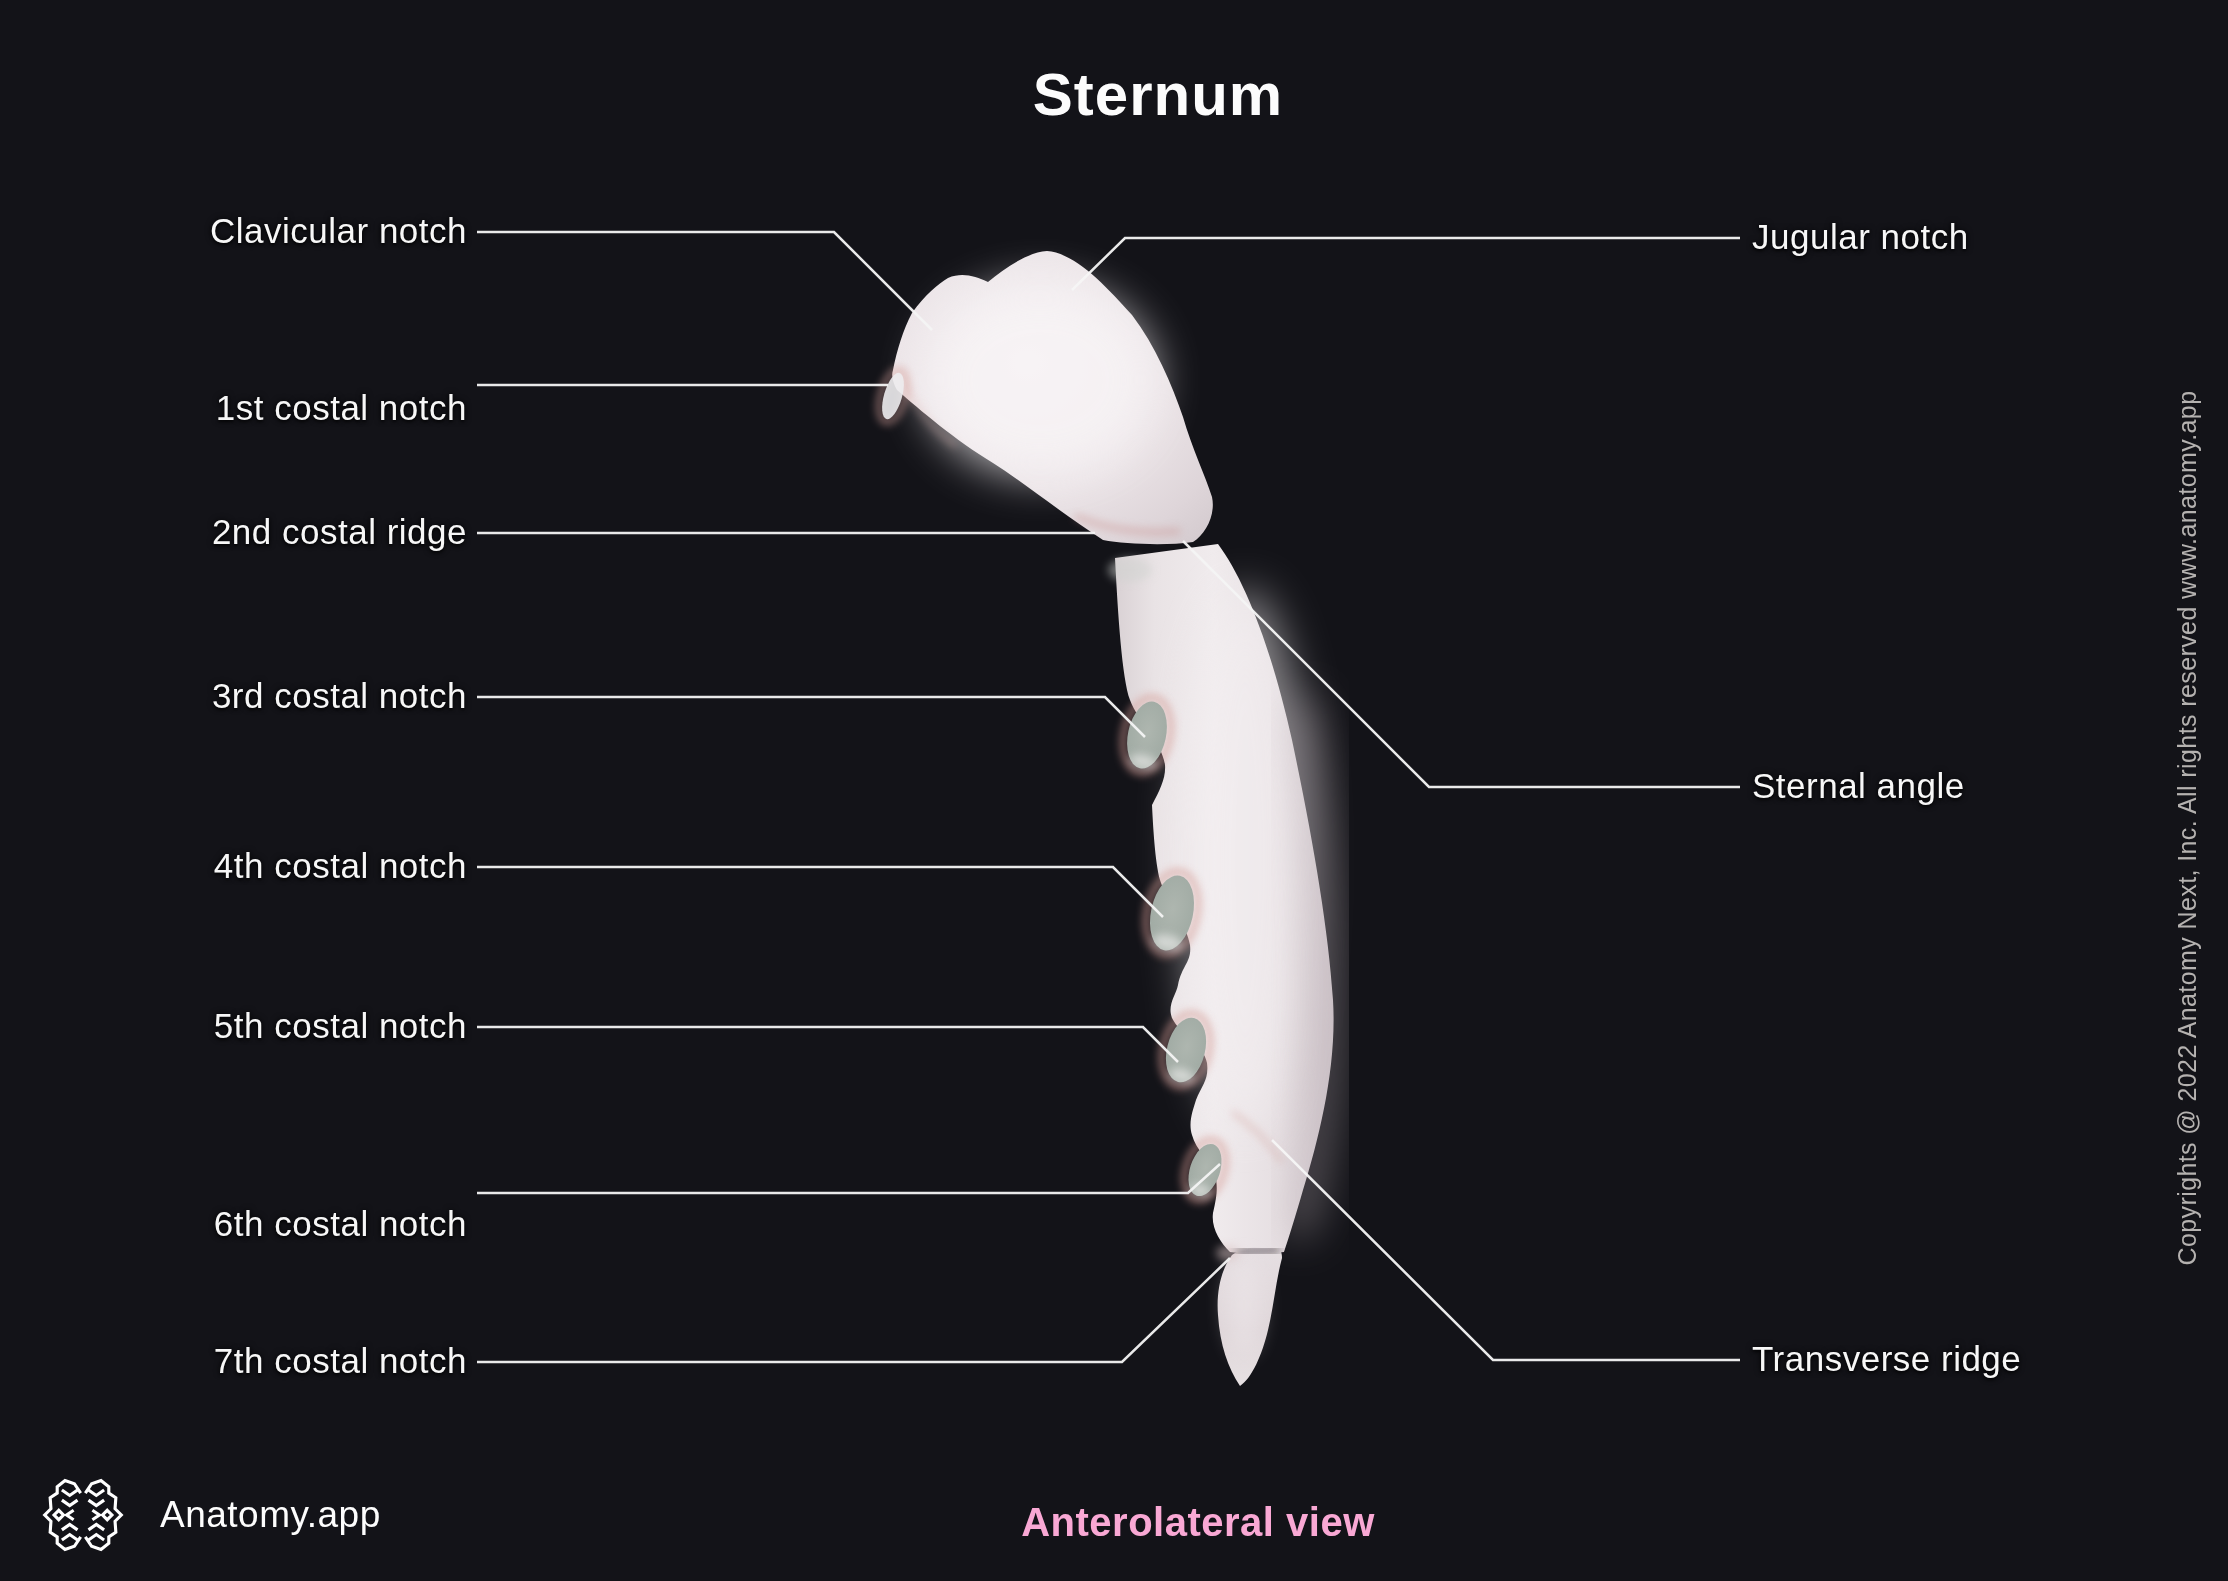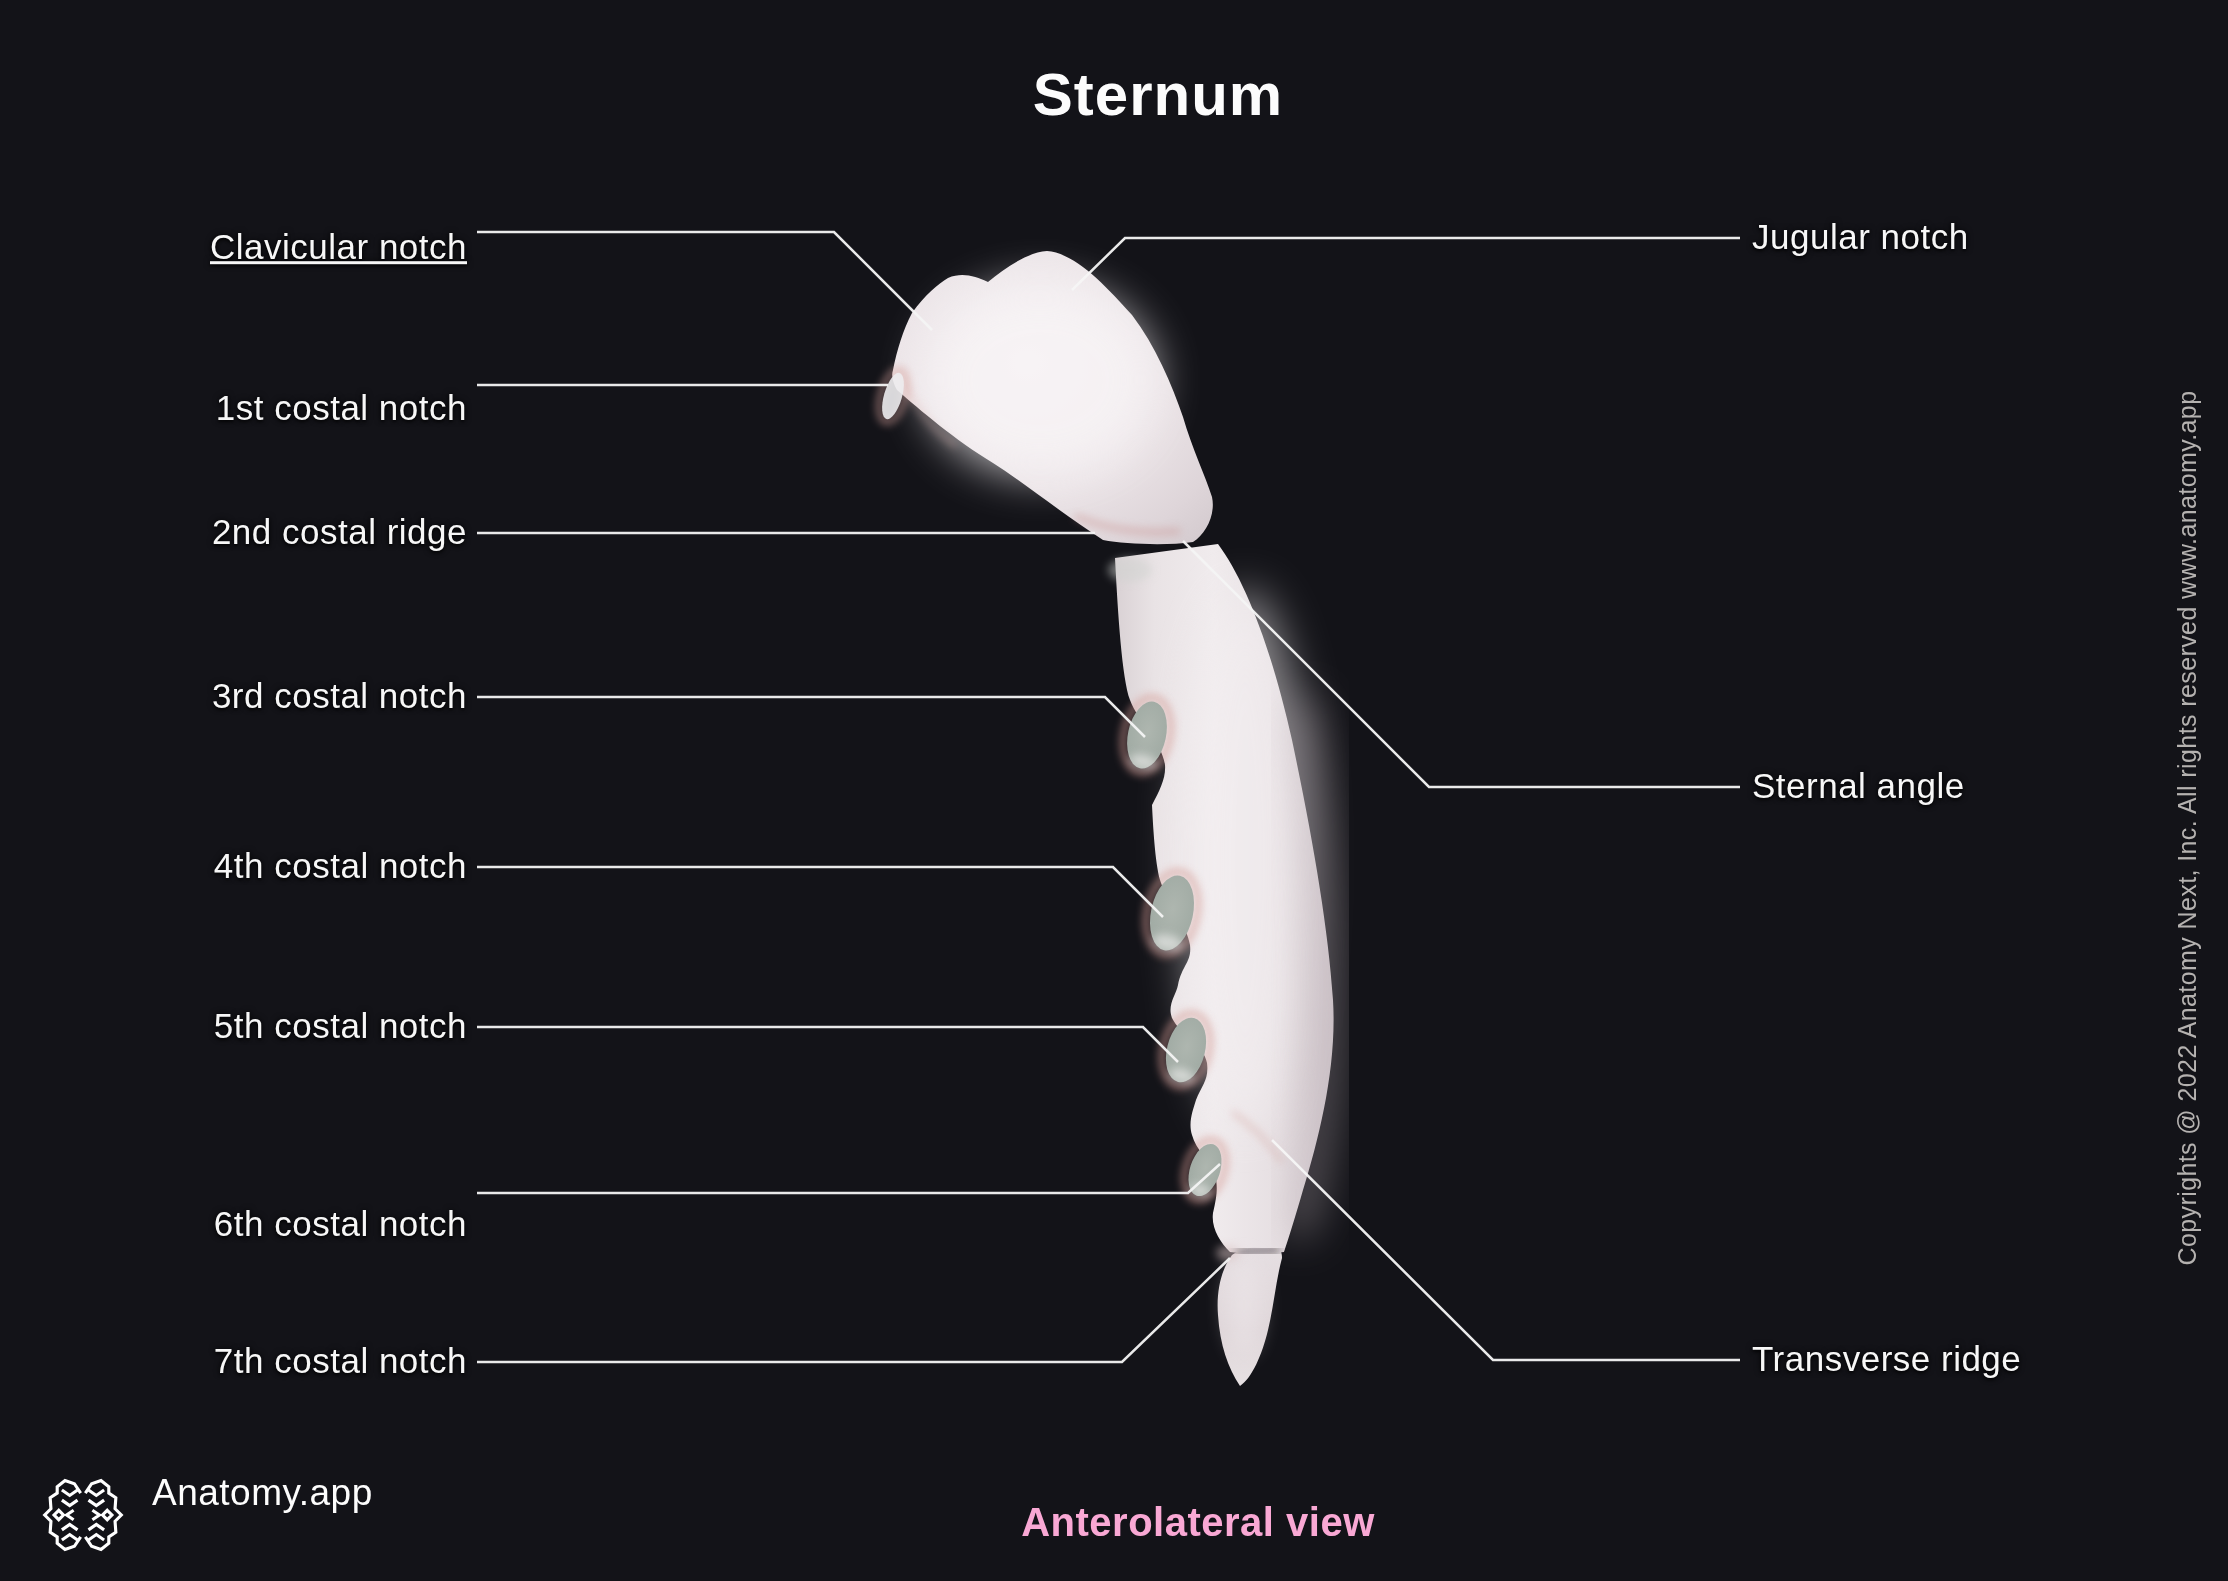--- a/index.html
+++ b/index.html
@@ -32,21 +32,21 @@
     position:absolute;
     top:1522px;left:1198px;
     transform:translate(-50%,-50%);
     color:#f9a8d4;
     font-size:40px;font-weight:600;letter-spacing:.5px;
     white-space:nowrap;
   }
   #brand{
     position:absolute;
     left:40px;top:1472px;
-    display:flex;gap:26px;
+    display:flex;align-items:center;gap:34px;
   }
   #brand-logo{width:86px;height:86px;display:block;}
   #brand-name{
     color:#fdfdfd;font-size:37px;font-weight:400;letter-spacing:.5px;
     white-space:nowrap;
   }
   #copyright{
     position:absolute;
     top:828px;left:2187px;
     transform:translate(-50%,-50%) rotate(-90deg);
@@ -194,21 +194,21 @@
         <polyline points="477,1027 1143,1027 1178,1062"></polyline>
         <polyline points="477,1193 1188,1193 1220,1164"></polyline>
         <polyline points="477,1362 1122,1362 1230,1258"></polyline>
         <polyline points="1740,238 1125,238 1072,290"></polyline>
         <polyline points="1740,787 1429,787 1183,541"></polyline>
         <polyline points="1740,1360 1493,1360 1272,1140"></polyline>
       </g>
   </svg>
 
   <div id="labels-layer">
-      <div class="label left" style="top: 248px; right: 1761px; text-decoration: underline;">Clavicular notch</div>
+      <div class="label left" style="top: 232px; right: 1761px;">Clavicular notch</div>
       <div class="label left" style="top: 385px; right: 1761px; margin-top: 24px;">1st costal notch</div>
       <div class="label left" style="top: 533px; right: 1761px;">2nd costal ridge</div>
       <div class="label left" style="top: 697px; right: 1761px;">3rd costal notch</div>
       <div class="label left" style="top: 867px; right: 1761px;">4th costal notch</div>
       <div class="label left" style="top: 1027px; right: 1761px;">5th costal notch</div>
       <div class="label left" style="top: 1193px; right: 1761px; margin-top: 32px;">6th costal notch</div>
       <div class="label left" style="top: 1362px; right: 1761px;">7th costal notch</div>
       <div class="label right" style="top: 238px; left: 1752px;">Jugular notch</div>
       <div class="label right" style="top: 787px; left: 1752px;">Sternal angle</div>
       <div class="label right" style="top: 1360px; left: 1752px;">Transverse ridge</div>

